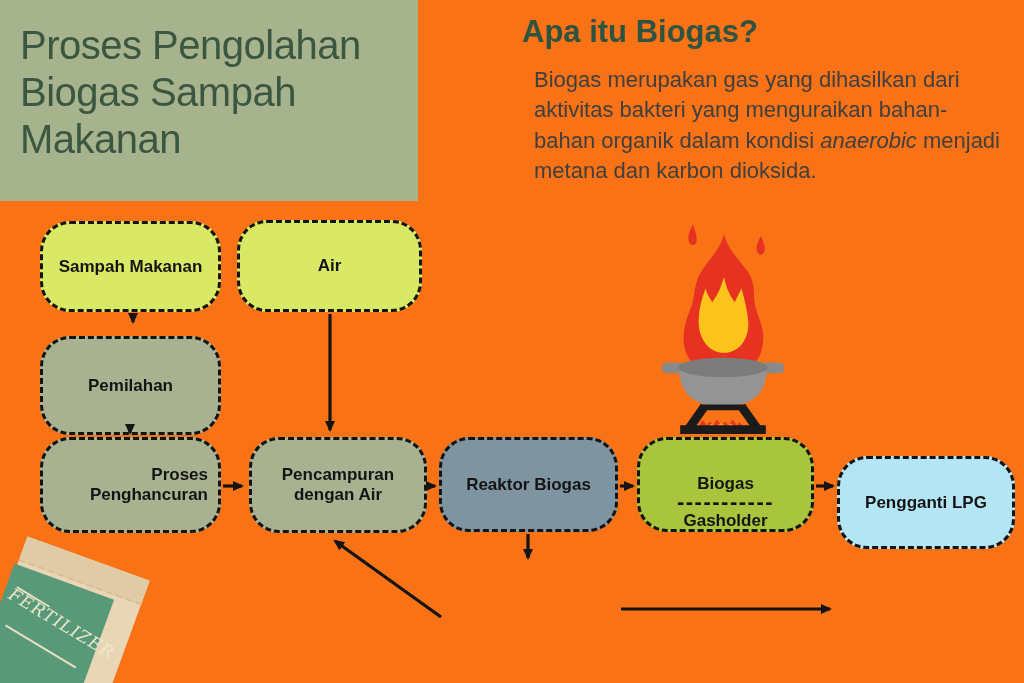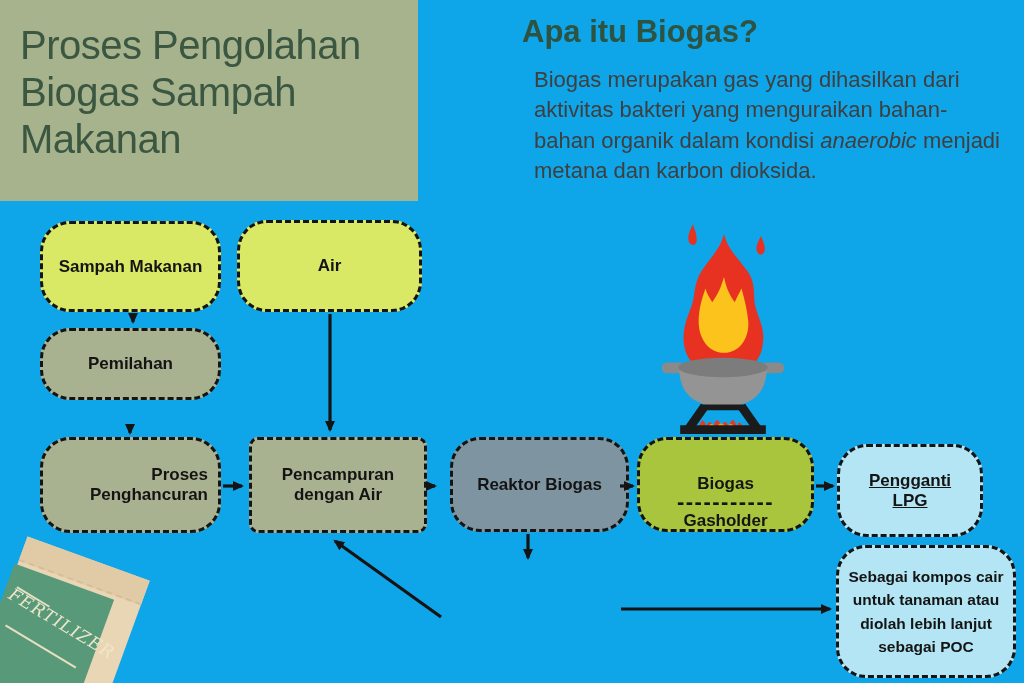--- a/index.html
+++ b/index.html
@@ -1,43 +1,43 @@
 <!DOCTYPE html>
 <html><head>
 <meta charset="utf-8">
 <style>
   html,body{margin:0;padding:0;}
   body{font-family:"Liberation Sans", sans-serif; background:#e9e9e9;}
-  .stage{position:relative;width:1024px;height:683px;background:#0ea5e9;overflow:hidden;}
+  .stage{position:relative;width:1024px;height:683px;background:#f97316;overflow:hidden;}
 
   
   .title-box{position:absolute;left:0;top:0;width:418px;height:201px;background:#a7b38c;box-sizing:border-box;padding:22px 14px 0 20px;}
   .title-box h1{margin:0;font-size:40px;line-height:1.17;font-weight:500;color:#3b5742;letter-spacing:-0.5px;font-family:"Liberation Sans",sans-serif;}
 
   .about{position:absolute;left:522px;top:14px;width:482px;}
   .about h2{margin:0 0 15px 0;font-size:31px;font-weight:bold;color:#2e5340;font-family:"Liberation Sans",sans-serif;}
   .about p{margin:12px;font-size:22px;line-height:1.38;color:#3f3f3f;width:474px;}
   .about em{font-style:italic;}
 
   
   .box{position:absolute;border:3.5px dashed #141414;border-radius:30px;display:flex;align-items:center;justify-content:center;text-align:center;font-weight:bold;font-size:17px;color:#141414;box-sizing:border-box;padding:4px 10px;z-index:1;font-family:"Liberation Sans",sans-serif;}
   .lime{background:#d9e966;}
   .sage{background:#a9b290;}
   .slate{background:#7e95a1;}
   .olive{background:#a8c53d;}
   .sky{background:#b3e5f4;}
 
   .n-sampah{left:40px;top:221px;width:181px;height:91px;}
   .n-air{left:237px;top:220px;width:185px;height:92px;}
-  .n-pemilahan{left:40px;top:328px;width:181px;height:72px;align-items:center;}
+  .n-pemilahan{left:40px;top:336px;width:181px;height:99px;align-items:center;}
   .n-proses{left:40px;top:437px;width:181px;height:96px;text-align:right;}
-  .n-pencampuran{left:249px;top:437px;width:178px;height:96px;border-radius:9px;}
-  .n-reaktor{left:450px;top:437px;width:179px;height:95px;}
+  .n-pencampuran{left:249px;top:437px;width:178px;height:96px;}
+  .n-reaktor{left:439px;top:437px;width:179px;height:95px;}
   .n-biogas{left:637px;top:437px;width:177px;height:95px;}
-  .n-lpg{left:837px;top:444px;width:146px;height:93px;text-decoration:underline;}
+  .n-lpg{left:837px;top:456px;width:178px;height:93px;}
   .n-efluen{left:439px;top:563px;width:179px;height:97px;}
   .n-kompos{left:836px;top:545px;width:180px;height:133px;font-size:15.5px;line-height:1.5;padding:6px 2px;}
   .n-kompos span{white-space:nowrap;display:block;}
 
   .stack{display:flex;flex-direction:column;align-items:center;gap:2px;margin-top:36px;}
   .dashes{font-weight:bold;font-size:22px;line-height:0.55;letter-spacing:1.5px;}
 
   
   .arrows{position:absolute;left:0;top:0;width:1024px;height:683px;z-index:2;pointer-events:none;}
 
@@ -89,28 +89,20 @@
   <div class="box olive n-biogas">
     <div class="stack">
       <span>Biogas</span>
       <span class="dashes">-----------</span>
       <span>Gasholder</span>
     </div>
   </div>
   <div class="box sky n-lpg">
     <span>Pengganti LPG</span>
   </div>
-  <div class="box sky n-kompos">
-    <div>
-      <span>Sebagai kompos cair</span>
-      <span>untuk tanaman atau</span>
-      <span>diolah lebih lanjut</span>
-      <span>sebagai POC</span>
-    </div>
-  </div>
 
   <svg class="arrows" viewBox="0 0 1024 683">
     <defs>
       <marker id="ah" markerUnits="userSpaceOnUse" markerWidth="14" markerHeight="14" refX="9" refY="5" orient="auto">
         <path d="M0,0 L11,5 L0,10 Z" fill="#141414"></path>
       </marker>
     </defs>
     <g stroke="#141414" stroke-width="3.2" fill="none">
       <line x1="133" y1="313" x2="133" y2="322" marker-end="url(#ah)"></line>
       <line x1="130" y1="425" x2="130" y2="433" marker-end="url(#ah)"></line>

